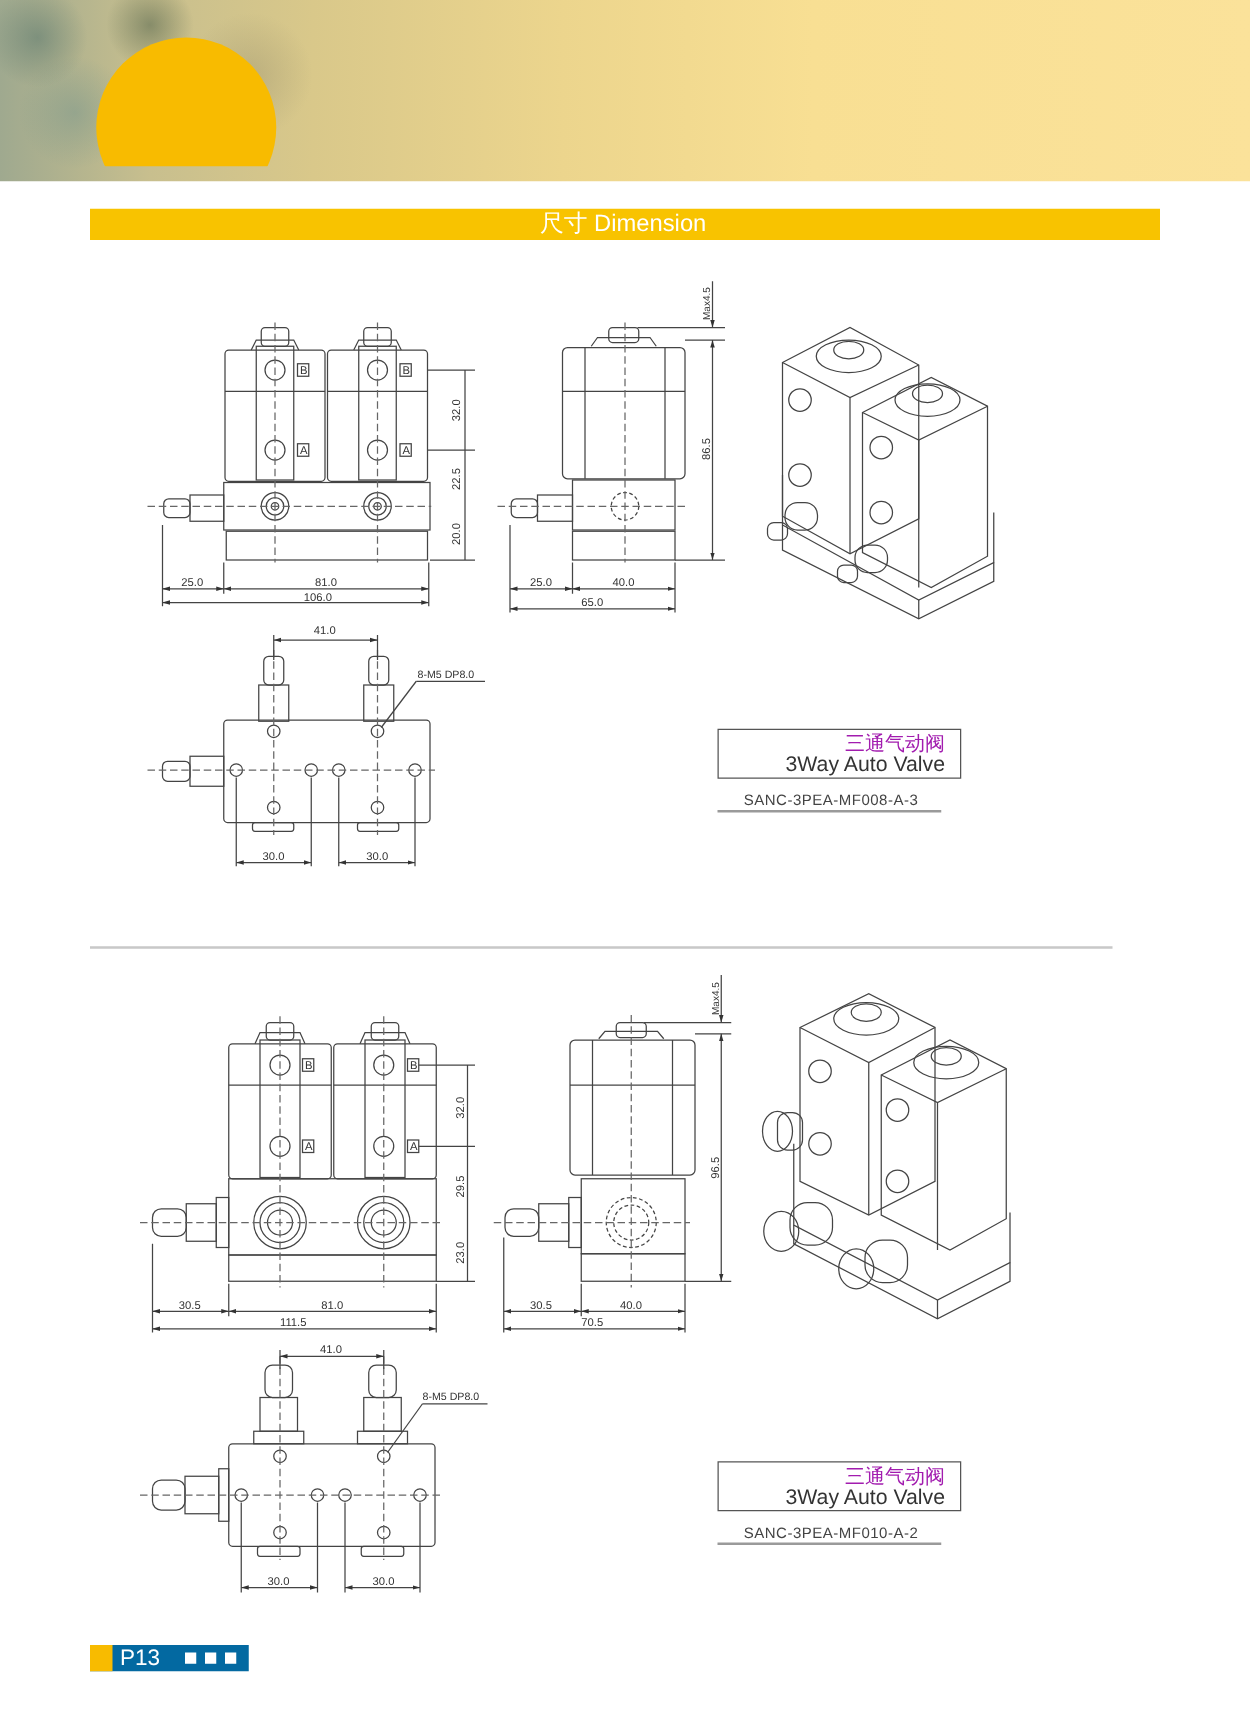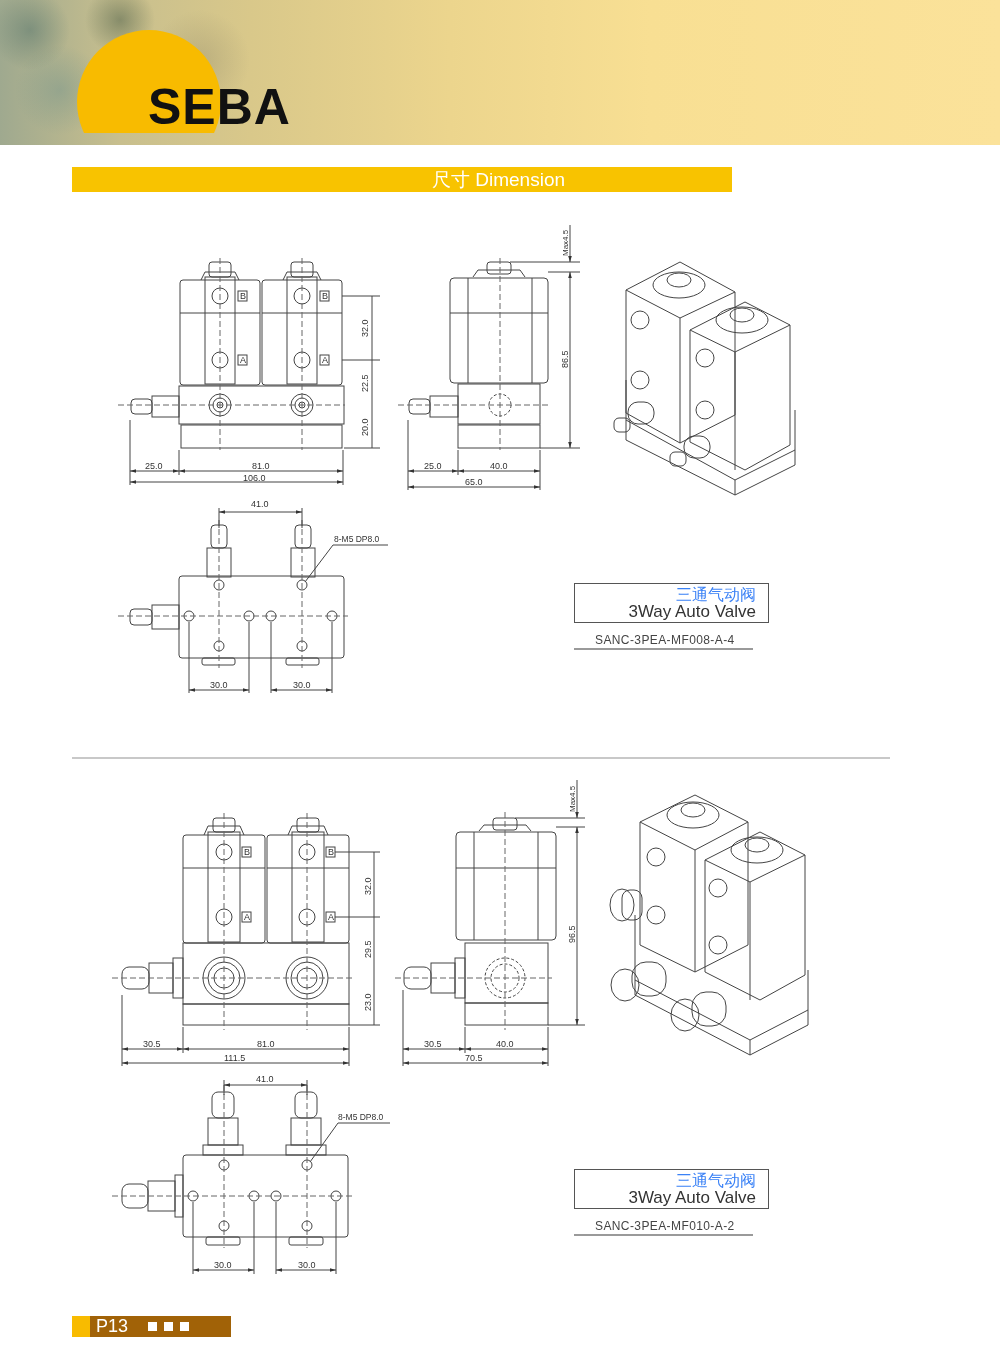--- a/index.html
+++ b/index.html
@@ -7,44 +7,43 @@
   .banner { position:absolute; left:0; top:0; width:1000px; height:145px;
     background: linear-gradient(90deg, #9fa98f 0%, #c8bf8e 12%, #d9c88a 25%, #ecd58d 45%, #f8df93 65%, #fbe29a 100%); overflow:hidden; }
   .banner .tex { position:absolute; left:0; top:0; width:300px; height:145px;
     background: radial-gradient(circle at 30px 30px, rgba(90,120,110,.55) 0, rgba(90,120,110,0) 40px),
                 radial-gradient(circle at 120px 20px, rgba(70,90,70,.5) 0, rgba(70,90,70,0) 35px),
                 radial-gradient(circle at 60px 90px, rgba(120,150,140,.5) 0, rgba(120,150,140,0) 45px),
                 radial-gradient(circle at 200px 60px, rgba(160,150,110,.45) 0, rgba(160,150,110,0) 50px); }
   .sun { position:absolute; left:77px; top:30px; width:144px; height:144px; border-radius:50%; background:#f8bb00; }
   .sun-clip { position:absolute; left:0; top:0; width:1000px; height:133px; overflow:hidden; }
   .logo { position:absolute; left:148px; top:82px; font-size:50px; font-weight:bold; color:#111; letter-spacing:1px; font-family:"Liberation Sans", sans-serif; line-height:50px; }
-  .section-bar { position:absolute; left:72px; top:167px; width:660px; height:25px; background:#f8c300; }
+  .section-bar { position:absolute; left:72px; top:167px; width:856px; height:25px; background:#f8c300; }
   .section-bar span { position:absolute; left:360px; top:2px; color:#fff; font-size:19px; line-height:21px; }
   .divider { position:absolute; left:72px; top:757px; width:818px; height:2px; background:#c8c8c8; }
   .drawing { position:absolute; left:0; top:0; }
   .product-box { position:absolute; border:1px solid #555; background:#fff; }
-  .product-box .cn { position:absolute; right:12px; top:1px; font-size:16px; color:#3b82f6; }
+  .product-box .cn { position:absolute; right:12px; top:1px; font-size:16px; color:#a21caf; }
   .product-box .en { position:absolute; right:12px; top:18px; font-size:17px; color:#333;margin-left:16px; }
   .part-no { position:absolute; font-size:12px; color:#444; letter-spacing:.4px; }
   .part-no-rule { position:absolute; height:2px; background:#9a9a9a; }
-  .footer { position:absolute; left:72px; top:1316px; height:21px; width:127px; background:#a16207;padding-left:32px; }
+  .footer { position:absolute; left:72px; top:1316px; height:21px; width:127px; background:#0369a1; }
   .footer .yel { position:absolute; left:0; top:0; width:18px; height:21px; background:#f8bb00; }
   .footer .pg { position:absolute; left:24px; top:0; color:#fff; font-size:18px; line-height:21px; }
   .footer .sq { position:absolute; top:6px; width:9px; height:9px; background:#fff; }
   svg text { font-family:"Liberation Sans", sans-serif; }
 </style>
 </head>
 <body>
 
 <div class="banner">
   <div class="tex"></div>
   <div class="sun-clip">
     <div class="sun"></div>
   </div>
-  <div class="logo">SEBA</div>
 </div>
 
 <div class="section-bar">
   <span>尺寸 Dimension</span>
 </div>
 
 <svg class="drawing" width="1000" height="760" viewBox="0 0 1000 760" style="top:0">
   <defs>
     <marker id="ar" viewBox="0 0 10 10" refX="10" refY="5" markerWidth="6" markerHeight="6" orient="auto-start-reverse">
       <path d="M0,2 L10,5 L0,8 z" fill="#333"></path>
@@ -213,21 +212,21 @@
     <text x="334" y="542" font-size="8.5">8-M5 DP8.0</text>
     <text x="210" y="688">30.0</text>
     <text x="293" y="688">30.0</text>
   </g>
 </svg>
 
 <div class="product-box" style="left:574px; top:583px; width:193px; height:38px;">
   <span class="cn">三通气动阀</span>
   <span class="en">3Way Auto Valve</span>
 </div>
-<div class="part-no" style="left:595px; top:633px;">SANC-3PEA-MF008-A-4</div>
+<div class="part-no" style="left:595px; top:633px;">SANC-3PEA-MF008-A-3</div>
 <div class="part-no-rule" style="left:574px; top:648px; width:179px;"></div>
 
 <div class="divider"></div>
 
 <svg class="drawing" width="1000" height="1370" viewBox="0 0 1000 1370" style="top:0">
   <defs>
     <marker id="ar2" viewBox="0 0 10 10" refX="10" refY="5" markerWidth="6" markerHeight="6" orient="auto-start-reverse">
       <path d="M0,2 L10,5 L0,8 z" fill="#333"></path>
     </marker>
   </defs>

